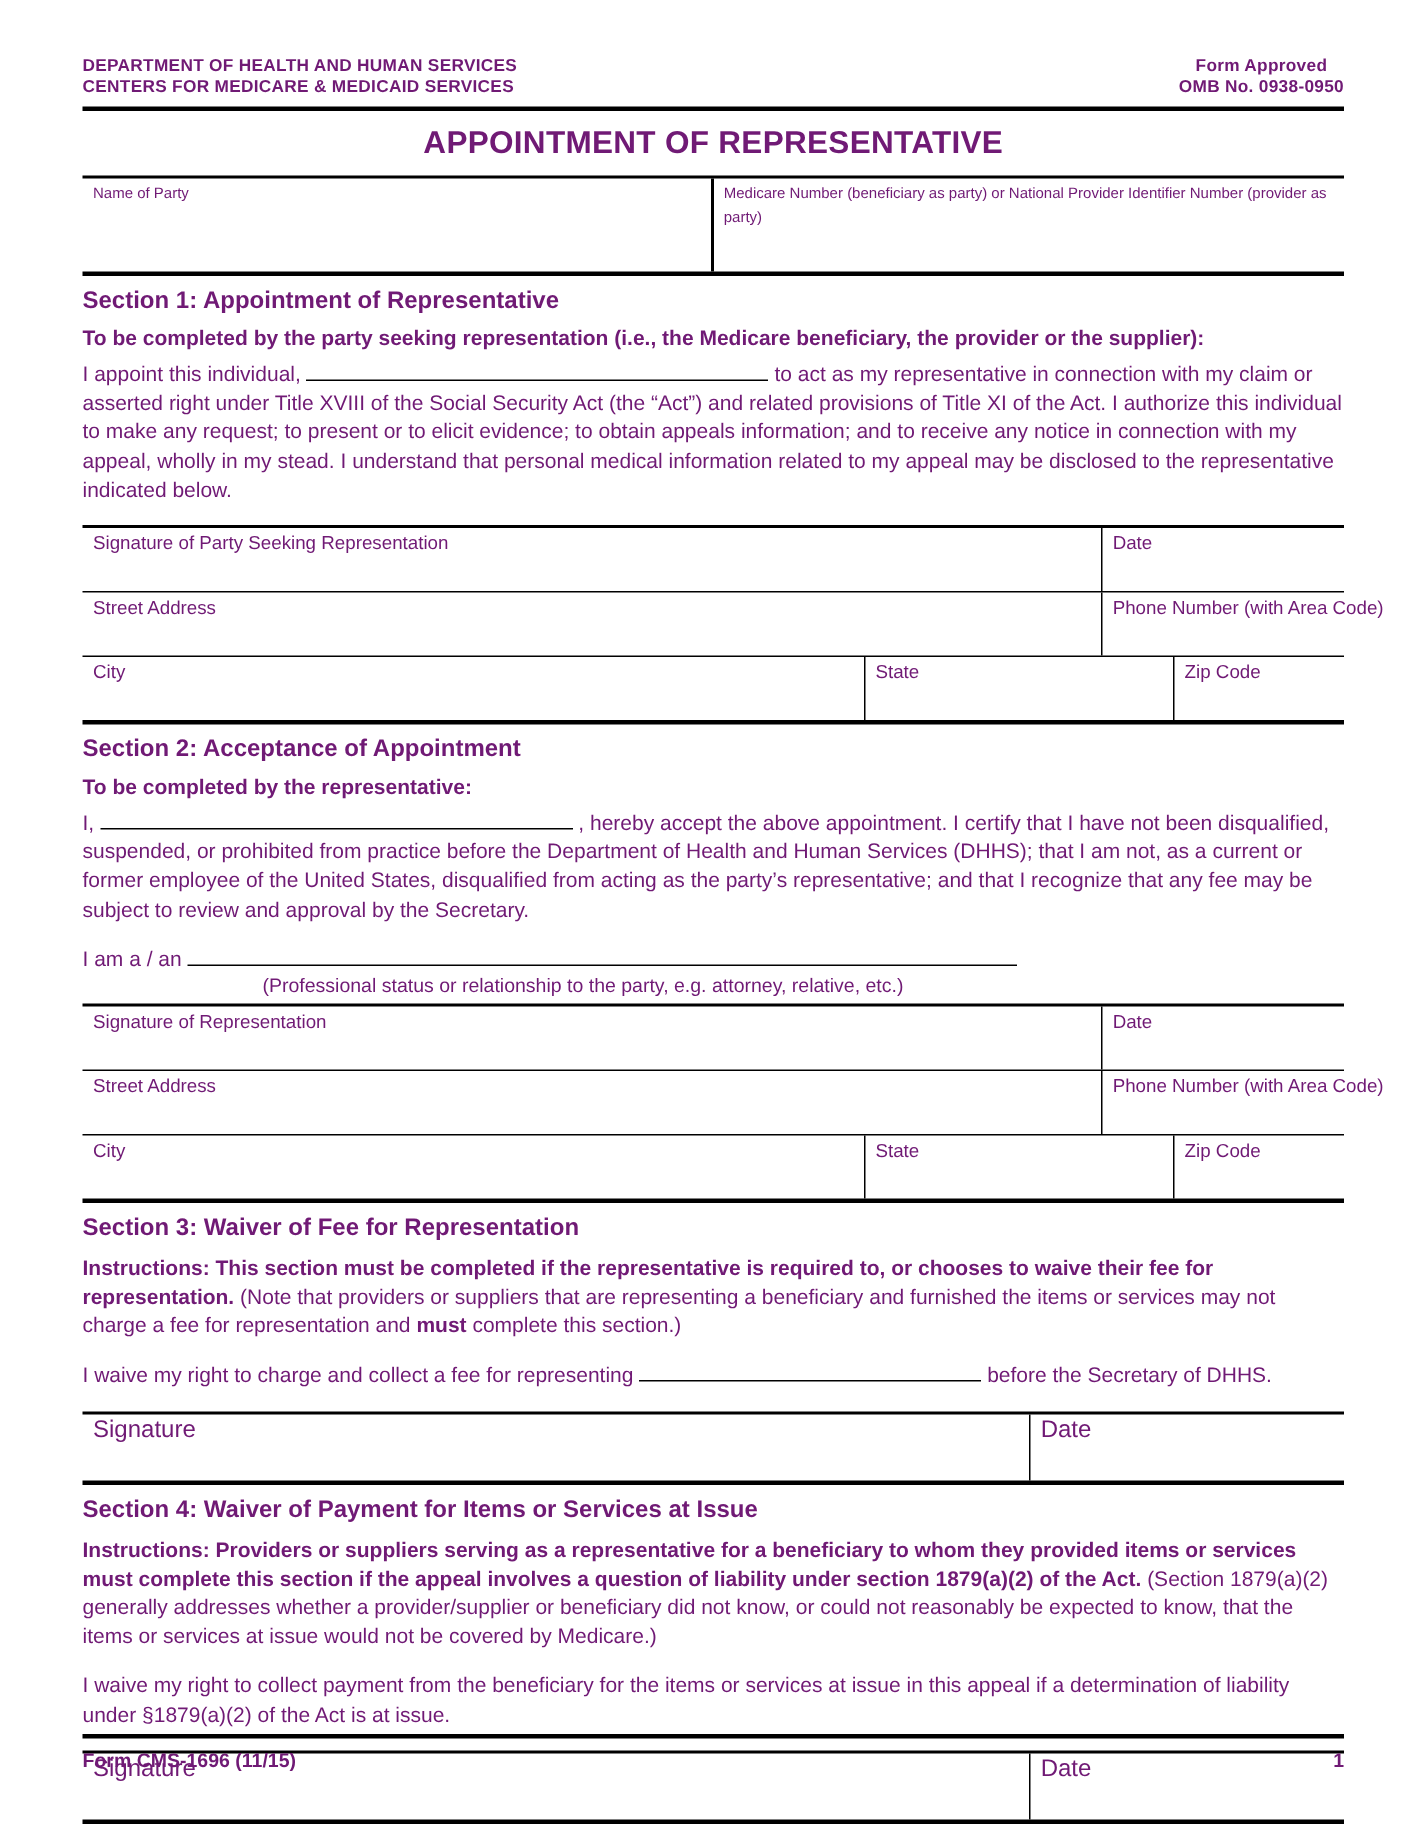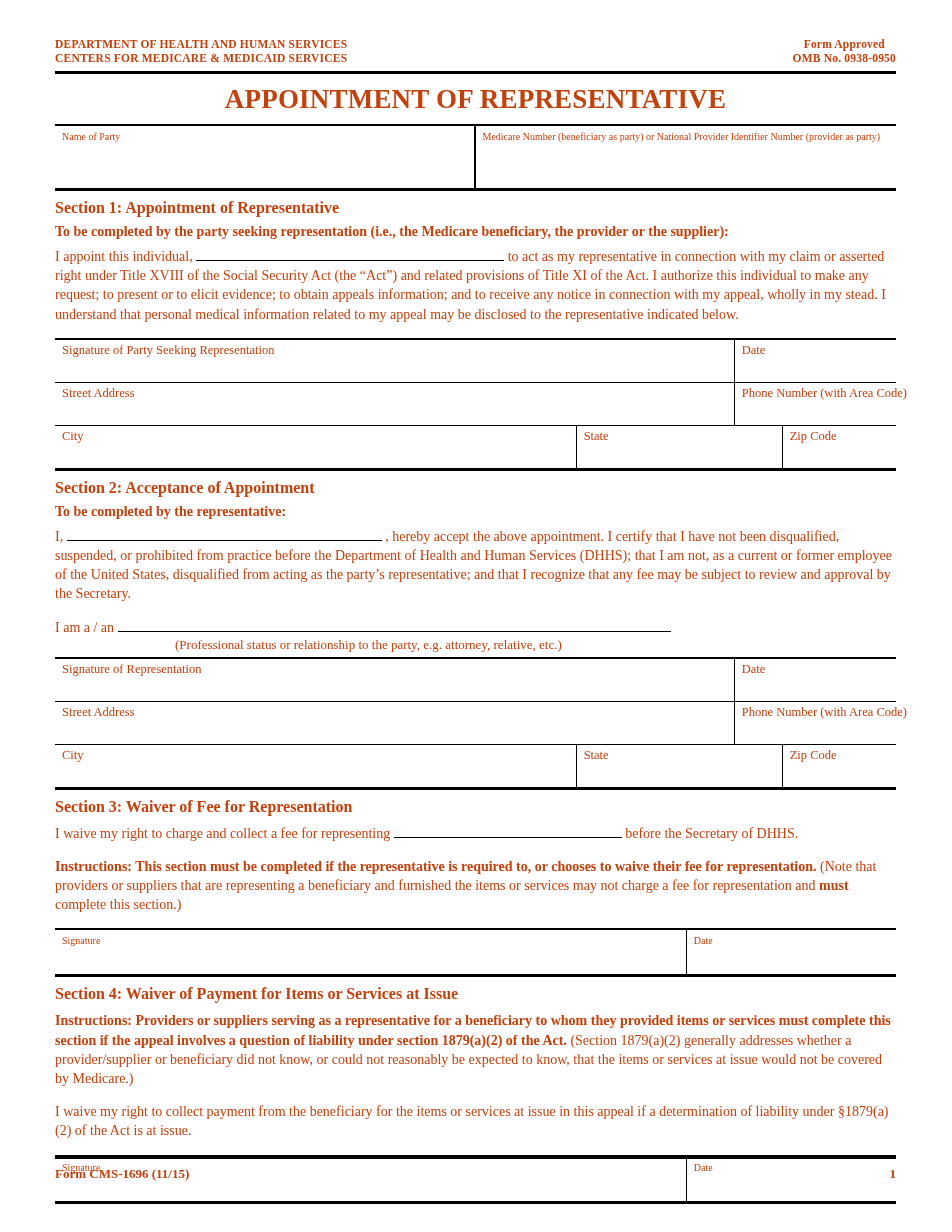--- a/index.html
+++ b/index.html
@@ -1,27 +1,27 @@
 <!DOCTYPE html>
 <html><head>
 <meta charset="utf-8">
 <style>
   html,body { margin:0; padding:0; background:#ffffff; }
   .page {
     position:relative; width:952px; height:1232px; background:#ffffff;
-    color:#c2410c; font-family:Liberation Serif, serif; overflow:hidden;
+    color:#701a75; font-family:Liberation Sans, sans-serif; overflow:hidden;
   }
   .content { position:absolute; left:55px; top:0; width:841px; }
 
   .hdr { display:flex; justify-content:space-between; margin-top:38px;
          font-size:11.5px; font-weight:bold; line-height:13.5px; letter-spacing:.2px; }
   .hdr-right { text-align:center; }
 
   .rule-thick { border:0; border-top:3px solid #000; margin:6px 0 0 0; }
-  .title { text-align:center; font-size:27px; font-weight:bold; margin:10px 0 9px 0; letter-spacing:.2px; }
+  .title { text-align:center; font-size:21px; font-weight:bold; margin:10px 0 9px 0; letter-spacing:.2px; }
 
   .party-table { display:grid; grid-template-columns:50% 50%;
                  border-top:2px solid #000; border-bottom:3px solid #000; height:62px; }
   .party-table .cell { padding:3px 7px; font-size:10px; line-height:15.5px; }
   .party-table .cell-left { border-right:2px solid #000; }
 
   .sec-heading { font-size:16px; font-weight:bold; line-height:20px; margin-top:7px; }
   .intro { font-size:14px; font-weight:bold; line-height:16px; margin-top:6px; }
   .para { font-size:14px; line-height:19.2px; margin-top:7px; }
   .b { font-weight:bold; }
@@ -37,21 +37,21 @@
   .addr-row:last-child { border-bottom:none; }
   .addr-row-a { grid-template-columns:75% 25%; }
   .addr-row-b { grid-template-columns:56.2% 18.8% 25%; }
   .addr-table .cell, .sig-table .cell { padding:3px 7px; line-height:15px; }
   .addr-row .cell + .cell, .sig-table .cell + .cell { border-left:1.5px solid #000; }
 
   .status-line { font-size:14px; line-height:19px; margin-top:3px; }
   .status-caption { font-size:13px; line-height:16px; margin-left:120px; }
 
   .sig-table { margin-top:4px; display:grid; grid-template-columns:75% 25%; height:44px;
-               border-top:2px solid #000; border-bottom:3px solid #000; font-size:10px; }
+               border-top:2px solid #000; border-bottom:3px solid #000; font-size:16px; }
 
   .footer { position:absolute; left:55px; top:1156px; width:841px; }
   .footer-rule { border:0; border-top:3px solid #000; margin:0; }
   .footer-row { display:flex; justify-content:space-between; font-size:13px; font-weight:bold; margin-top:7px; }
 </style>
 </head>
 <body>
 
 <div class="page">
   <div class="content">
@@ -156,29 +156,29 @@
           <span>State</span>
         </div>
         <div class="cell">
           <span>Zip Code</span>
         </div>
       </div>
     </div>
 
     <div class="sec-heading">Section 3: Waiver of Fee for Representation</div>
     <p class="para">
-      <span>I waive my right to charge and collect a fee for representing</span>
-      <span class="blank blank-fee"></span>
-      <span>before the Secretary of DHHS.</span>
-    </p>
-    <p class="para">
       <span class="b">Instructions: This section must be completed if the representative is required to, or chooses to waive their fee for representation.</span>
       <span>(Note that providers or suppliers that are representing a beneficiary and furnished the items or services may not charge a fee for representation and</span>
       <span class="b">must</span>
       <span>complete this section.)</span>
+    </p>
+    <p class="para">
+      <span>I waive my right to charge and collect a fee for representing</span>
+      <span class="blank blank-fee"></span>
+      <span>before the Secretary of DHHS.</span>
     </p>
     <div class="sig-table">
       <div class="cell">
         <span>Signature</span>
       </div>
       <div class="cell">
         <span>Date</span>
       </div>
     </div>
 

